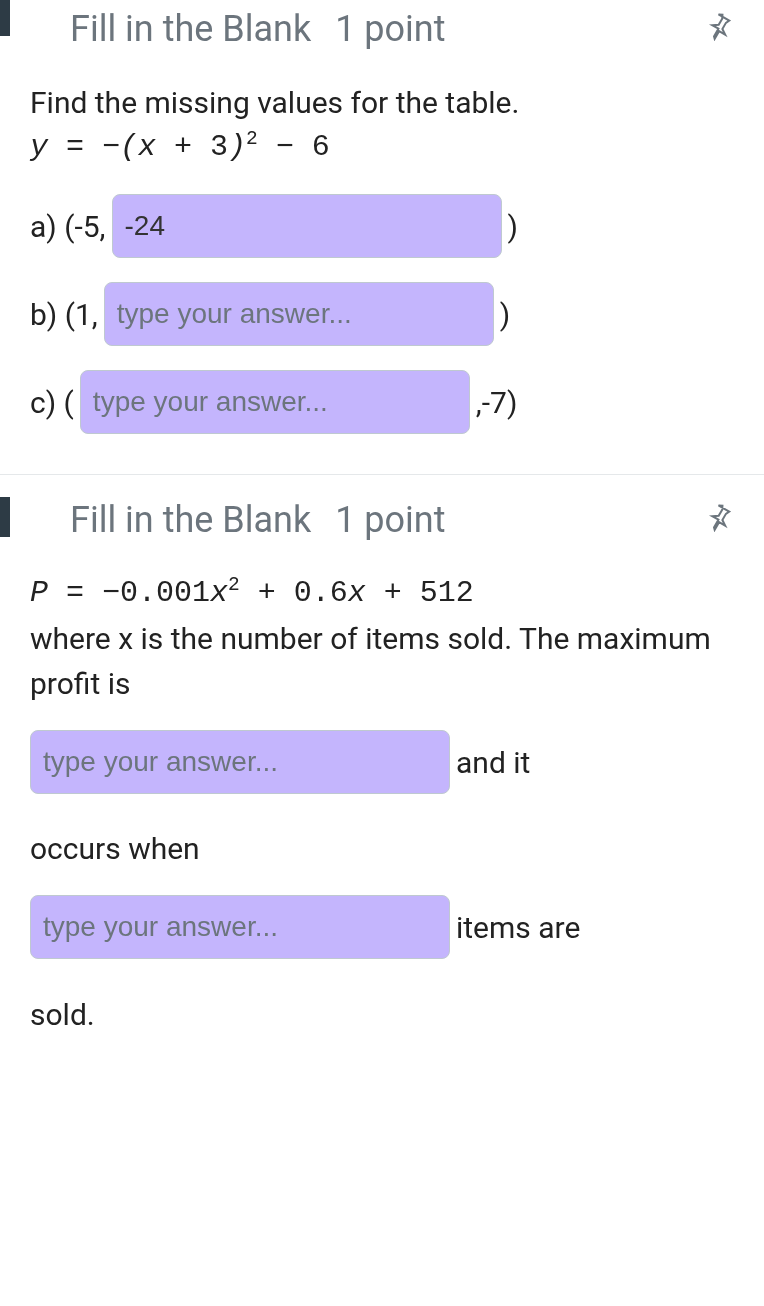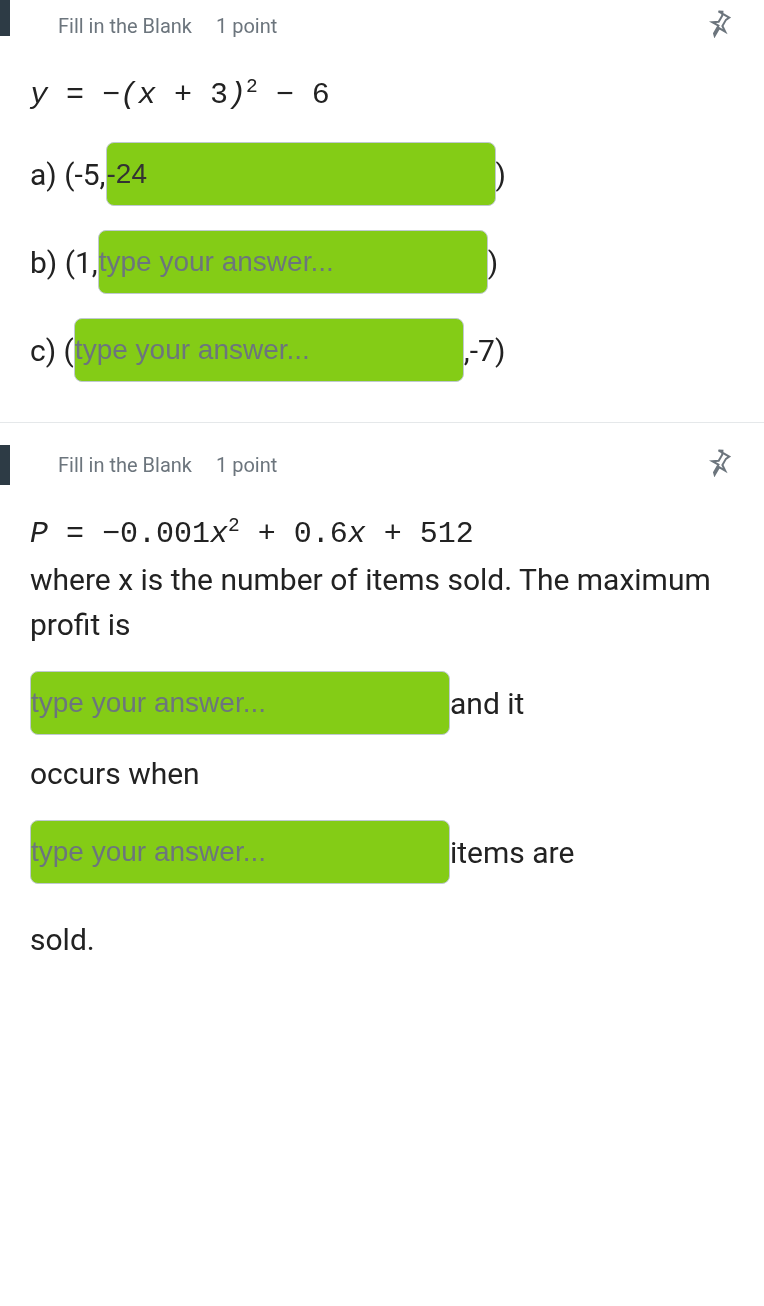--- a/index.html
+++ b/index.html
@@ -21,22 +21,22 @@
     top: 0;
     width: 10px;
     height: 36px;
     background: #2d3b45;
   }
   .q-header {
     display: flex;
     align-items: center;
     gap: 24px;
     color: #6c757d;
-    font-size: 20px;
-    margin-left: 28px;
+    font-size: 36px;
+    margin-left: 40px;
   }
   .pin-wrap {
     margin-left: auto;
     color: #6c757d;
   }
   .pin-icon {
     width: 30px;
     height: 30px;
   }
   .q-body {
@@ -48,31 +48,32 @@
   .math {
     font-family: Liberation Mono, monospace;
     font-style: italic;
   }
   .math .num {
     font-style: normal;
   }
   .row {
     display: flex;
     align-items: center;
+    gap: 6px;
     margin-top: 24px;
     font-size: 30px;
     flex-wrap: wrap;
   }
   .answer-input {
     border: 1.5px solid #bfc9d0;
     border-radius: 8px;
-    padding: 12px 0;
+    padding: 12px 12px;
     font-size: 28px;
     color: #333;
-    background: #84cc16;
+    background: #c4b5fd;
     outline: none;
     height: 64px;
   }
   .answer-input::placeholder {
     color: #6c757d;
   }
   .divider {
     border: none;
     border-top: 1.5px solid #e5e8ea;
     margin: 0;
@@ -95,20 +96,21 @@
     <span>Fill in the Blank</span>
     <span>1 point</span>
     <span class="pin-wrap">
       <svg class="pin-icon" viewBox="0 0 24 24" fill="none" stroke="currentColor" stroke-width="1.6">
         <path d="M14 3l7 7-3 1-4 4 1 5-4-4-5 5 0-2 5-5-4-4 5 1 4-4 1-3z" transform="rotate(-15 12 12)"></path>
       </svg>
     </span>
   </div>
 
   <div class="q-body">
+    <div>Find the missing values for the table.</div>
     <div class="math">
       y&nbsp;=&nbsp;−(x&nbsp;+&nbsp;<span class="num">3</span>)<sup>2</sup>&nbsp;−&nbsp;<span class="num">6</span>
     </div>
 
     <div class="row">
       <span>a) (-5,</span>
       <input class="answer-input" style="width: 390px;" value="-24">
       <span>)</span>
     </div>
 
@@ -144,21 +146,21 @@
     <div class="math">
       P&nbsp;=&nbsp;−<span class="num">0.001</span>x<sup>2</sup>&nbsp;+&nbsp;<span class="num">0.6</span>x&nbsp;+&nbsp;<span class="num">512</span>
     </div>
     <span class="inline-text"> where x is the number of items sold. The maximum profit is</span>
 
     <div class="row">
       <input class="answer-input" style="width: 420px;" placeholder="type your answer...">
       <span class="inline-text">and it</span>
     </div>
 
-    <div class="inline-text" style="margin-top:16px">occurs when</div>
+    <div class="inline-text" style="margin-top:32px">occurs when</div>
 
     <div class="row">
       <input class="answer-input" style="width: 420px;" placeholder="type your answer...">
       <span class="inline-text">items are</span>
     </div>
 
     <div class="inline-text" style="margin-top:33px">sold.</div>
   </div>
 </div>
 

